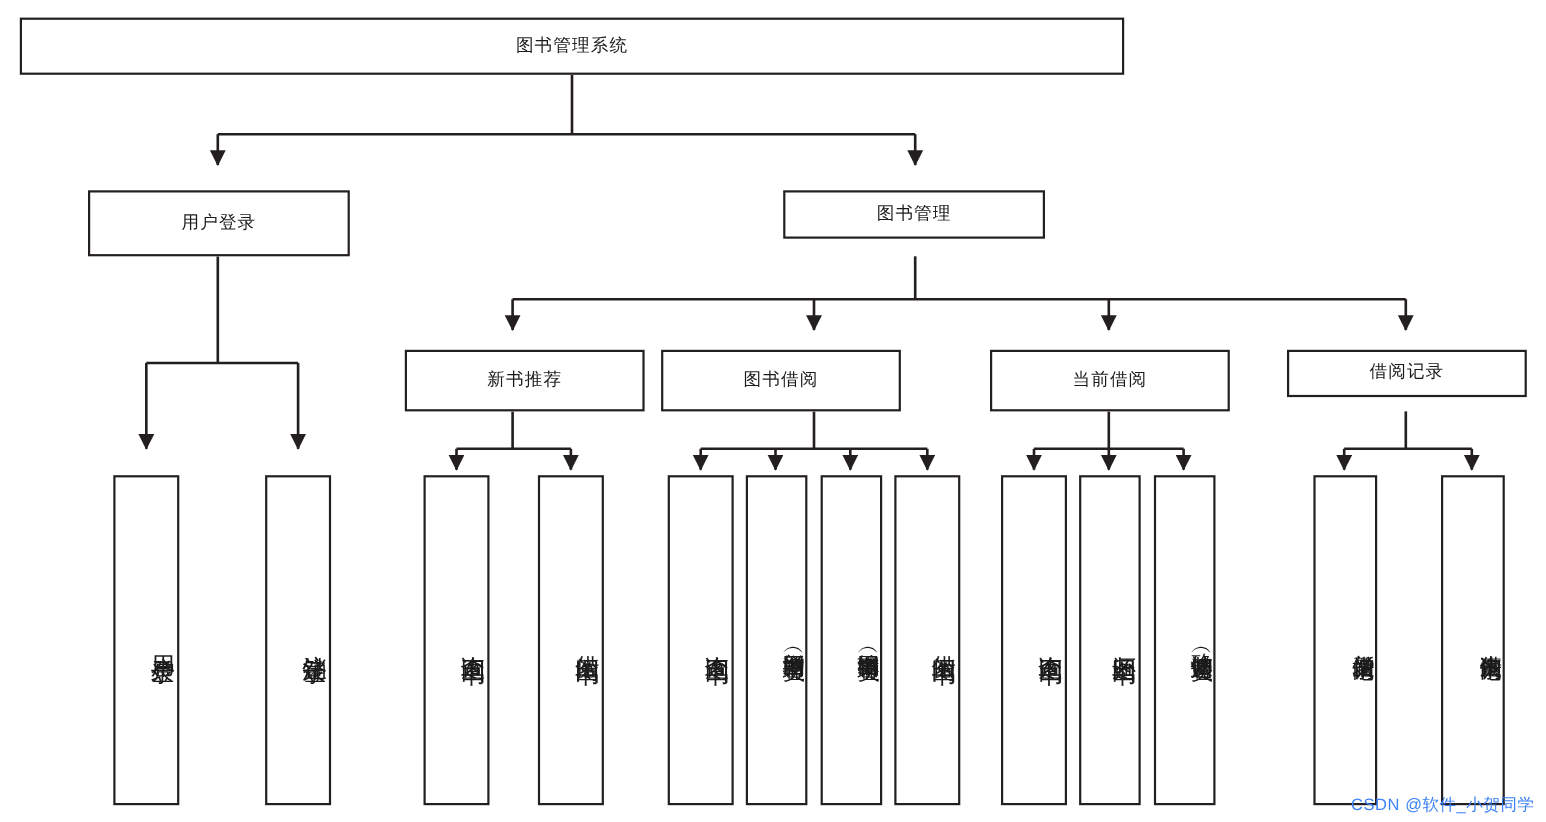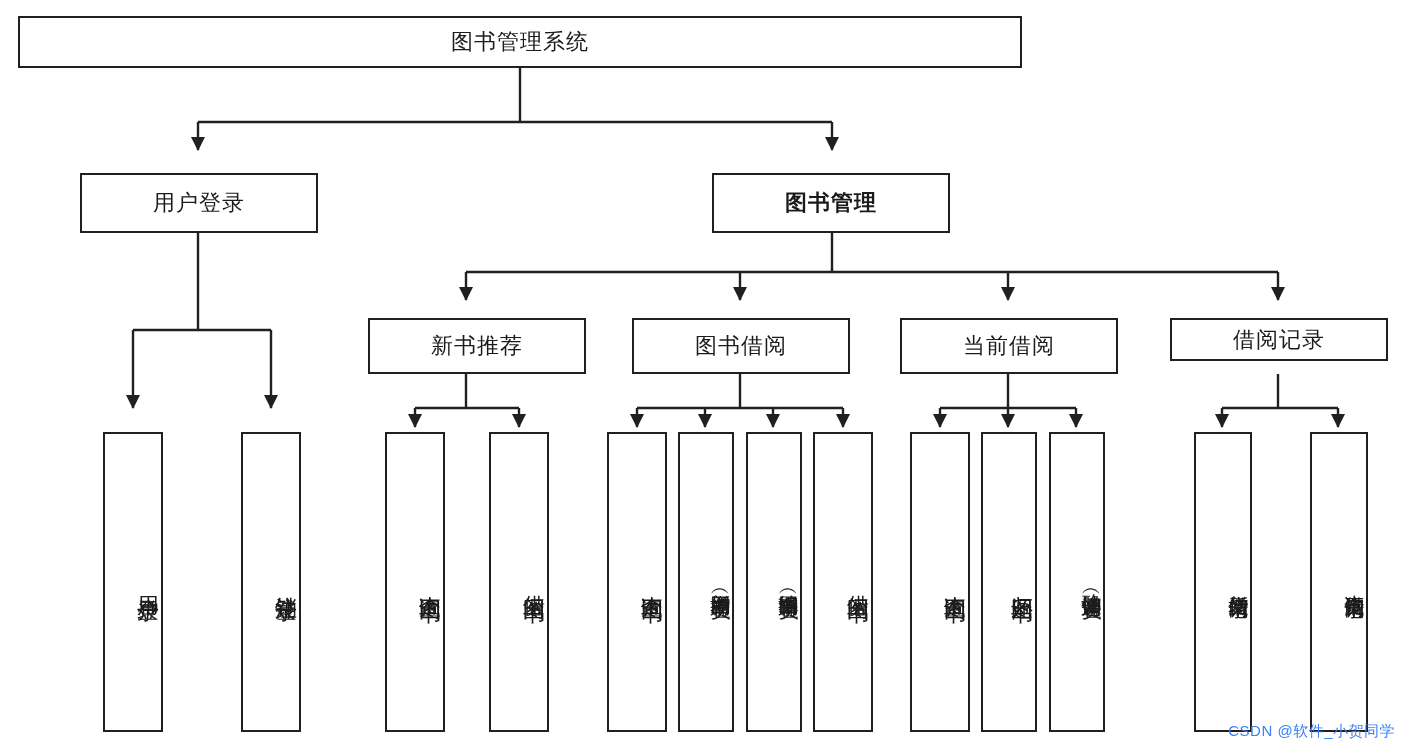--- a/index.html
+++ b/index.html
@@ -30,21 +30,21 @@
     box-sizing: border-box;
     border: 2px solid #231f20;
     background: #ffffff;
     display: flex;
     align-items: center;
     justify-content: center;
     text-align: center;
     line-height: 1.18;
   }
   .node.h {
-    font-size: 22px;
+    font-size: 16px;
     letter-spacing: 1px;
   }
   .node.v {
     writing-mode: vertical-rl;
     text-orientation: upright;
     font-size: 22px;
     letter-spacing: 2px;
     padding: 8px 0;
     align-items: flex-start;
   }
@@ -120,28 +120,28 @@
   </svg>
 
   <div class="node h" style="left:18px; top:16px; width:1004px; height:52px;">
     <span>图书管理系统</span>
   </div>
 
   <div class="node h" style="left:80px; top:173px; width:238px; height:60px;">
     <span>用户登录</span>
   </div>
 
-  <div class="node h" style="left:712px; top:173px; width:238px; height:60px;font-weight:bold;">
+  <div class="node h" style="left:712px; top:173px; width:238px; height:44px;">
     <span>图书管理</span>
   </div>
 
   <div class="node h" style="left:368px; top:318px; width:218px; height:56px;">
     <span>新书推荐</span>
   </div>
-  <div class="node h" style="left:632px; top:318px; width:218px; height:56px;">
+  <div class="node h" style="left:601px; top:318px; width:218px; height:56px;">
     <span>图书借阅</span>
   </div>
   <div class="node h" style="left:900px; top:318px; width:218px; height:56px;">
     <span>当前借阅</span>
   </div>
   <div class="node h" style="left:1170px; top:318px; width:218px; height:43px;">
     <span>借阅记录</span>
   </div>
 
   <div class="node v" style="left:103px; top:432px; width:60px; height:300px;">

